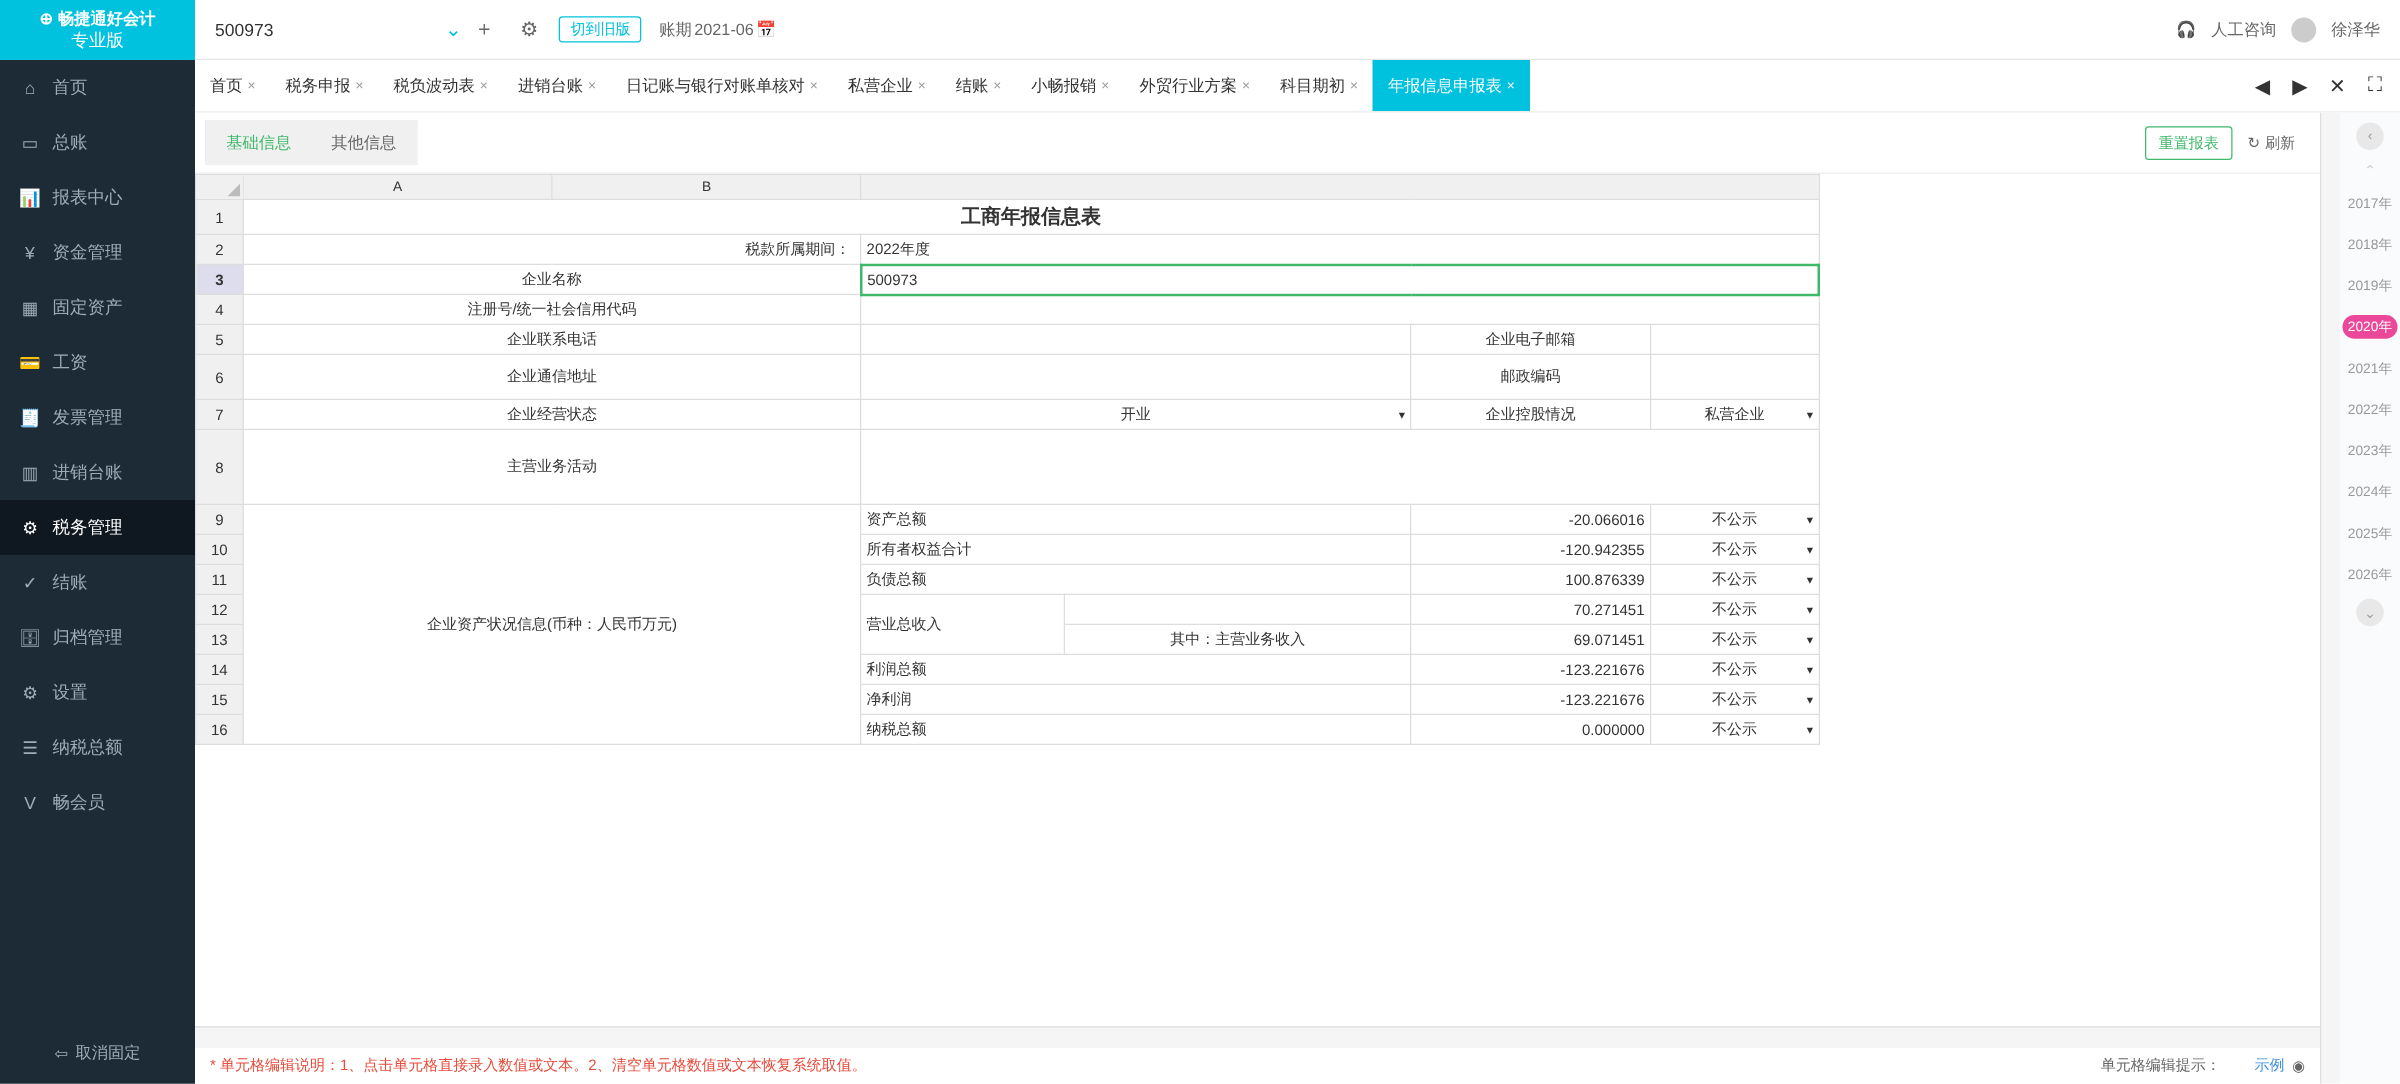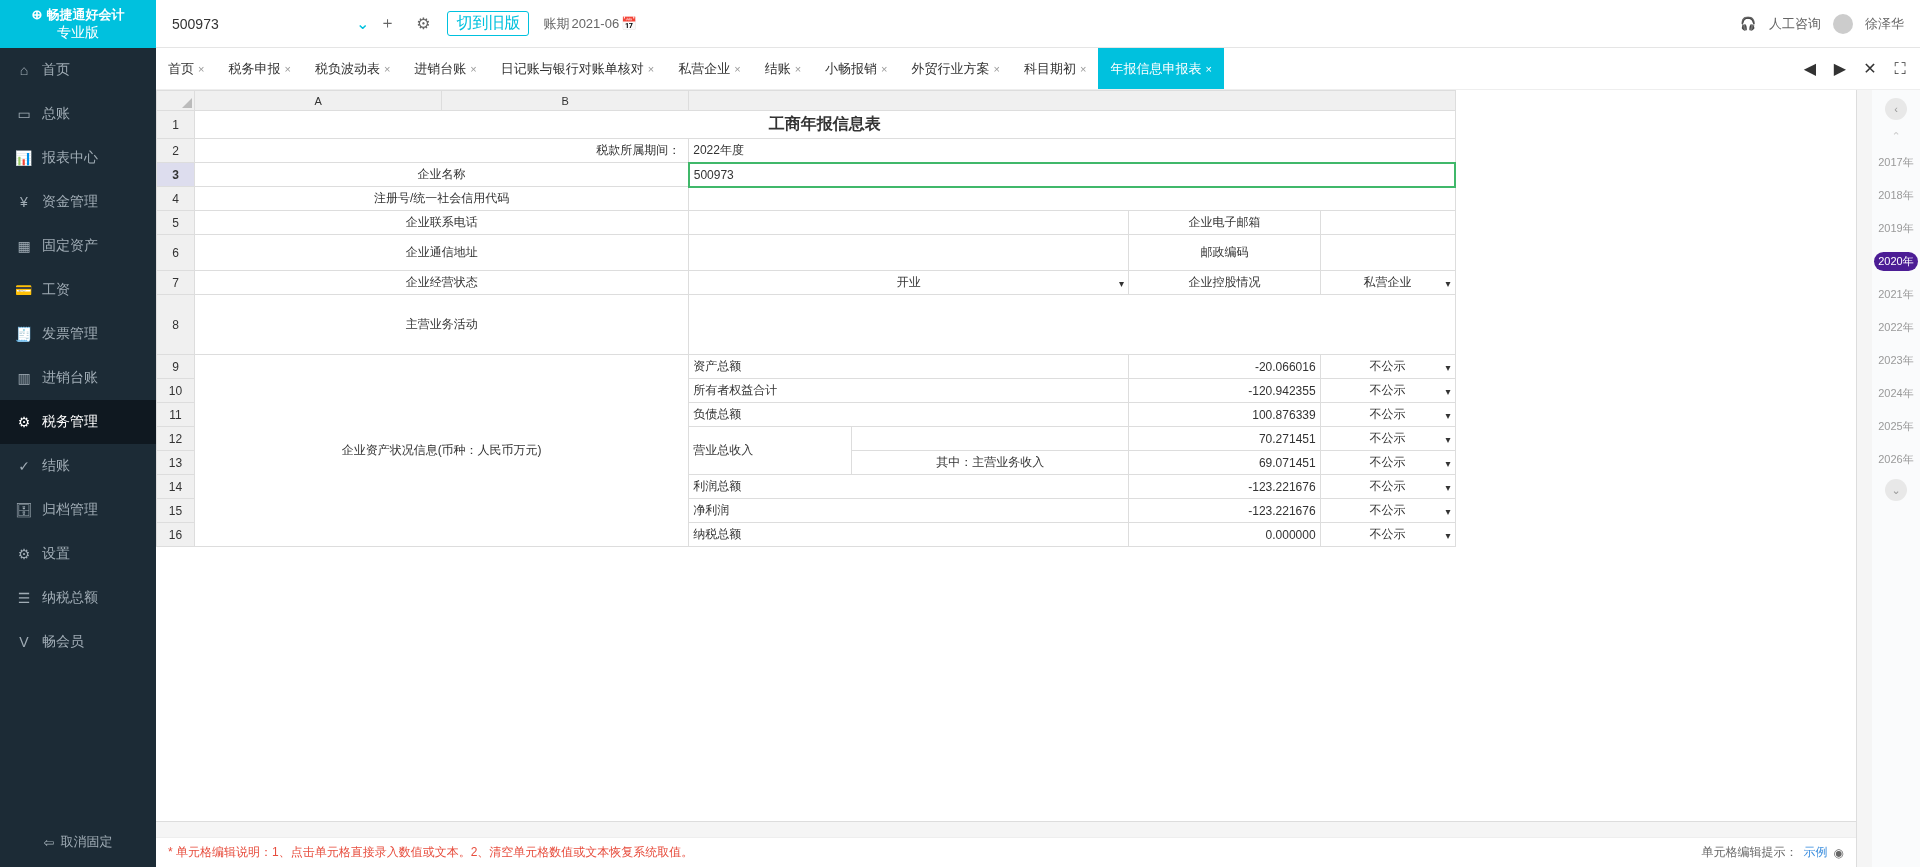--- a/index.html
+++ b/index.html
@@ -5,21 +5,21 @@
     * { margin: 0; padding: 0; box-sizing: border-box; font-family: "Microsoft YaHei", Arial, sans-serif; }
     body { background: #f5f6f7; overflow: hidden; }
     .topbar { height: 48px; background: #fff; display: flex; align-items: center; border-bottom: 1px solid #e5e5e5; }
     .logo { width: 156px; height: 48px; background: #00c1de; display: flex; flex-direction: column; align-items: center; justify-content: center; color: #fff; }
     .logo-row { display: flex; align-items: center; gap: 4px; font-size: 13px; font-weight: bold; }
     .logo-sub { font-size: 14px; }
     .company-select { margin-left: 12px; display: flex; align-items: center; gap: 8px; }
     .company-input { border: none; font-size: 14px; width: 180px; color: #333; padding: 4px; }
     .chevron-down { color: #00c1de; cursor: pointer; }
     .top-icon { margin: 0 8px; cursor: pointer; color: #666; display: inline-flex; align-items: center; justify-content: center; width: 20px; height: 20px; }
-    .legacy-btn { border: 1px solid #00c1de; color: #00c1de; padding: 1px 8px; font-size: 16px; border-radius: 3px; cursor: pointer; margin: 0 6px; }
+    .legacy-btn { border: 1px solid #00c1de; color: #00c1de; padding: 1px 8px; font-size: 12px; border-radius: 3px; cursor: pointer; margin: 0 6px; }
     .period { color: #666; font-size: 13px; margin-left: 8px; display: flex; align-items: center; gap: 2px; }
     .spacer { flex: 1; }
     .user-area { display: flex; align-items: center; gap: 12px; padding-right: 16px; color: #666; font-size: 13px; }
     .avatar { width: 20px; height: 20px; background: #ccc; border-radius: 50%; display: inline-block; }
     .sidenav { position: fixed; top: 48px; left: 0; width: 156px; bottom: 0; background: #1c2b36; color: #a0acb5; font-size: 14px; }
     .nav-item { height: 44px; display: flex; align-items: center; padding: 0 16px; gap: 10px; cursor: pointer; }
     .nav-item.active { background: #0f1820; color: #fff; }
     .nav-icon { width: 16px; height: 16px; display: inline-flex; align-items: center; justify-content: center; }
     .unpin { position: absolute; bottom: 16px; left: 0; width: 100%; display: flex; align-items: center; justify-content: center; gap: 6px; font-size: 13px; color: #a0acb5; cursor: pointer; }
     .main { position: fixed; top: 48px; left: 156px; right: 0; bottom: 0; background: #fff; display: flex; flex-direction: column; }
@@ -51,25 +51,25 @@
     td.center { text-align: center; }
     td.right { text-align: right; }
     td.title { text-align: center; font-size: 16px; font-weight: bold; height: 28px; }
     .input-cell { border: 2px solid #40b86a !important; }
     .dd { position: relative; }
     .dd::after { content: "▾"; position: absolute; right: 4px; color: #333; font-size: 10px; top: 50%; transform: translateY(-50%); }
     .hscroll { height: 16px; background: #f5f5f5; border-top: 1px solid #ddd; position: relative; }
     .vscroll { width: 16px; background: #f5f5f5; border-left: 1px solid #ddd; }
     .year-rail { width: 48px; background: #fafbfc; display: flex; flex-direction: column; align-items: center; padding: 8px 0; gap: 10px; font-size: 11px; color: #999; }
     .year-item { cursor: pointer; padding: 2px 4px; border-radius: 10px; }
-    .year-item.active { background: #4c1d95; color: #fff; }
+    .year-item.active { background: #ec4899; color: #fff; }
     .rail-icon { width: 22px; height: 22px; border-radius: 50%; background: #e8e8e8; display: flex; align-items: center; justify-content: center; color: #999; cursor: pointer; }
     .footer-note { padding: 6px 12px; font-size: 12px; color: #e74c3c; display: flex; align-items: center; justify-content: space-between; border-top: 1px solid #eee; }
     .foot-right { color: #666; display: flex; align-items: center; gap: 6px; }
-    .example-link { color: #3a8dde; cursor: pointer; }
+    .example-link { color: #3a8dde; cursor: pointer; margin-left: 21px; }
     .corner { background: #f0f0f0; border: 1px solid #ddd; width: 38px; position: relative; }
     .triangle { position:absolute; right:2px; bottom:2px; width:0; height:0; border-style:solid; border-width:0 0 10px 10px; border-color:transparent transparent #bbb transparent; }
   </style>
 </head>
 <body>
 
 <div class="topbar">
   <div class="logo">
     <div class="logo-row">
       <span>⊕</span>
@@ -214,20 +214,32 @@
     <div class="tab-controls">
       <span class="tab-ctrl">◀</span>
       <span class="tab-ctrl">▶</span>
       <span class="tab-ctrl">✕</span>
       <span class="tab-ctrl">⛶</span>
     </div>
   </div>
 
   <div class="content-wrap">
     <div class="sheet-area">
+      <div class="subtabs-bar">
+        <div class="subtab-wrap">
+          <div class="subtab active">基础信息</div>
+          <div class="subtab">其他信息</div>
+        </div>
+        <div class="sub-spacer"></div>
+        <div class="reset-btn">重置报表</div>
+        <div class="refresh">
+          <span>↻</span>
+          <span>刷新</span>
+        </div>
+      </div>
 
       <div class="sheet">
         <table>
           <tbody>
               <tr class="col-hdr">
             <th class="corner">
                   <span class="triangle"></span>
                 </th>
             <th colspan="2">A</th>
             <th colspan="2">B</th>

